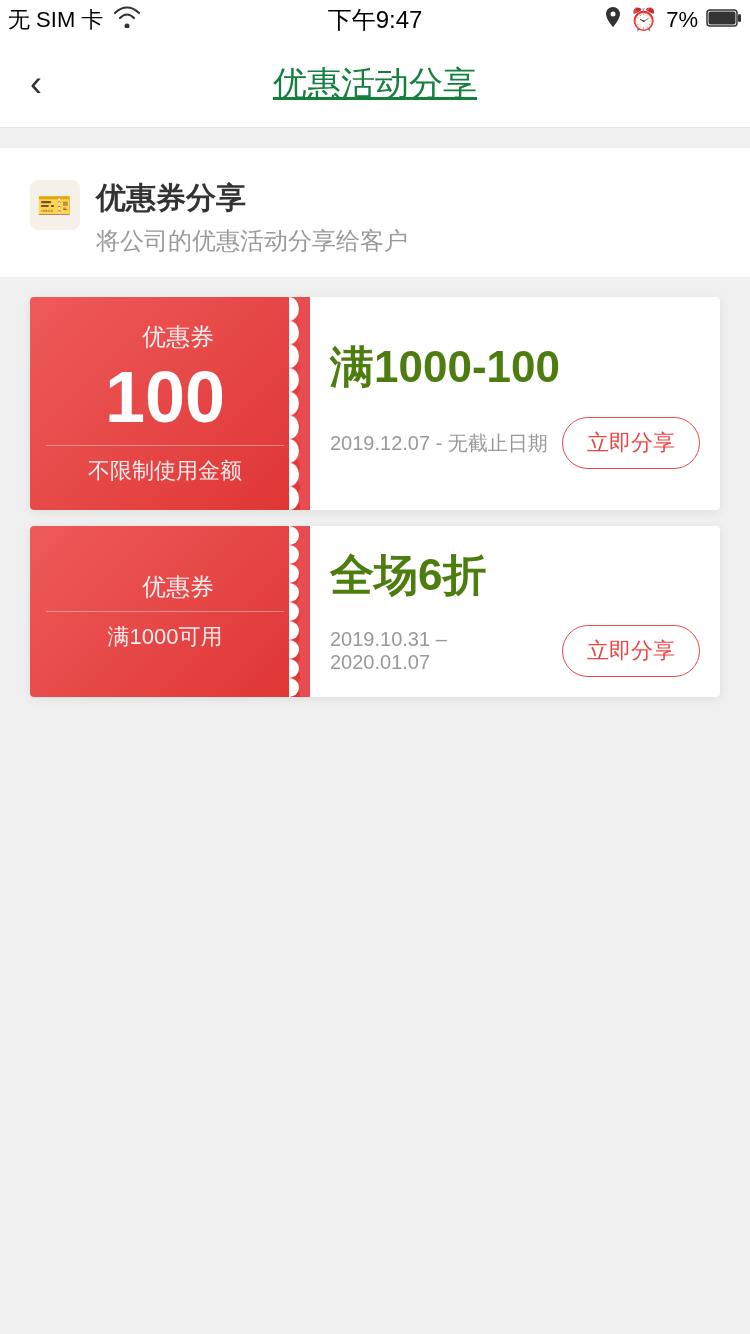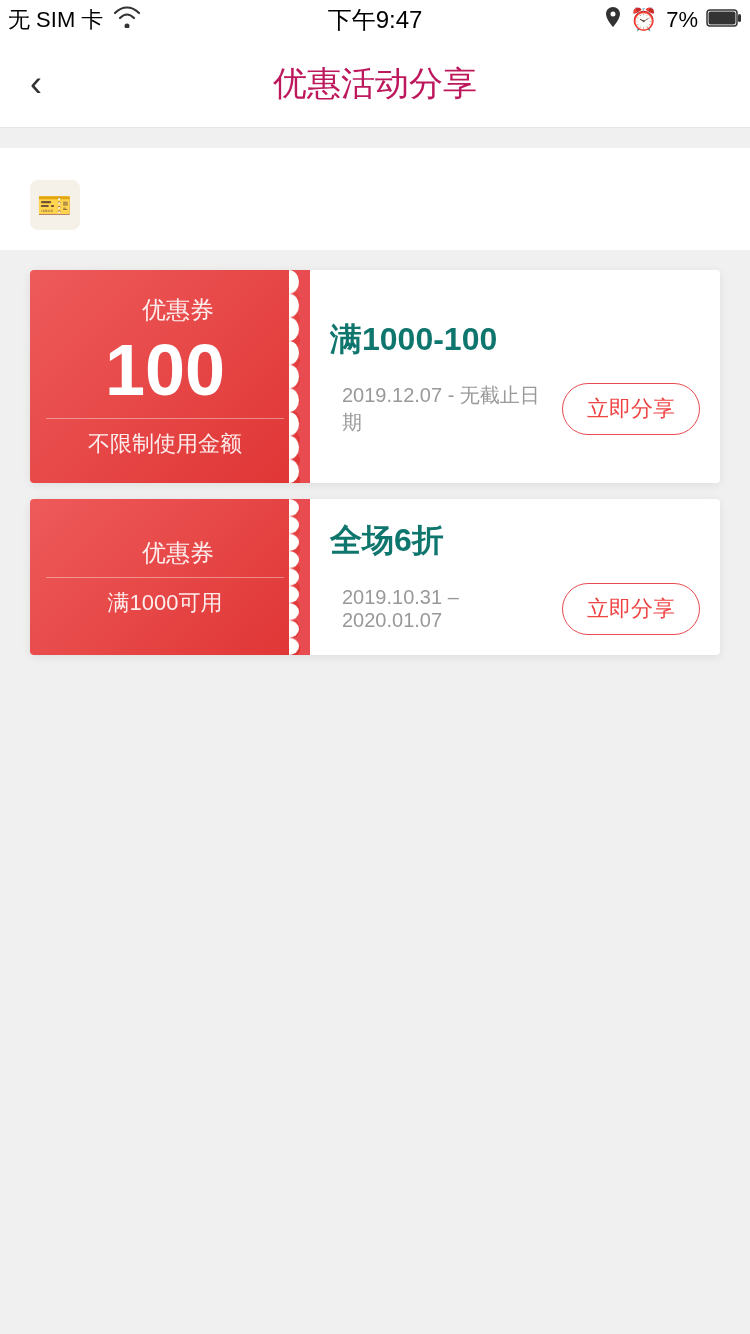--- a/index.html
+++ b/index.html
@@ -59,21 +59,22 @@
       position: absolute;
       left: 30px;
       font-size: 36px;
       color: #333;
       cursor: pointer;
       line-height: 1;
     }
     .nav-title {
       font-size: 34px;
       font-weight: 500;
-      color: #be185d;
+      color: #15803d;
+      text-decoration: underline;
     }
 
     
     .section-header {
       background: #fff;
       padding: 30px 30px 20px;
       display: flex;
       align-items: flex-start;
       gap: 16px;
       margin-top: 20px;
@@ -172,31 +173,30 @@
 
     
     .coupon-right-section {
       flex: 1;
       display: flex;
       flex-direction: column;
       justify-content: center;
       padding: 20px 20px 20px 30px;
     }
     .coupon-title {
-      font-size: 32px;
+      font-size: 44px;
       font-weight: 600;
-      color: #0f766e;
+      color: #4d7c0f;
       margin-bottom: 20px;
     }
     .coupon-meta {
       display: flex;
       align-items: center;
       justify-content: space-between;
       gap: 10px;
-      margin-left: 12px;
     }
     .coupon-date {
       font-size: 20px;
       color: #999;
       flex: 1;
     }
     .share-btn {
       border: 1.5px solid #e84b50;
       color: #ef4444;
       background: #fff;
@@ -242,20 +242,24 @@
 </div>
 
 <div class="nav-bar">
   <span class="nav-back">‹</span>
   <span class="nav-title">优惠活动分享</span>
 </div>
 
 <div class="section-header">
   <div class="section-icon">
     <span>🎫</span>
+  </div>
+  <div class="section-text">
+    <h2>优惠券分享</h2>
+    <p>将公司的优惠活动分享给客户</p>
   </div>
 </div>
 
 <div class="coupon-list" id="coupon-container">
 <div class="coupon-wrapper">
       <div class="coupon-red-section" style="background: linear-gradient(135deg, #ee5a5a 0%, #e03535 100%);">
 
         <svg style="position:absolute;right:-11px;top:0;height:100%;width:22px;z-index:2;" viewBox="0 0 22 180" preserveAspectRatio="none" xmlns="http://www.w3.org/2000/svg">
           <defs>
             <pattern id="scallop0" patternUnits="userSpaceOnUse" width="22" height="20">

